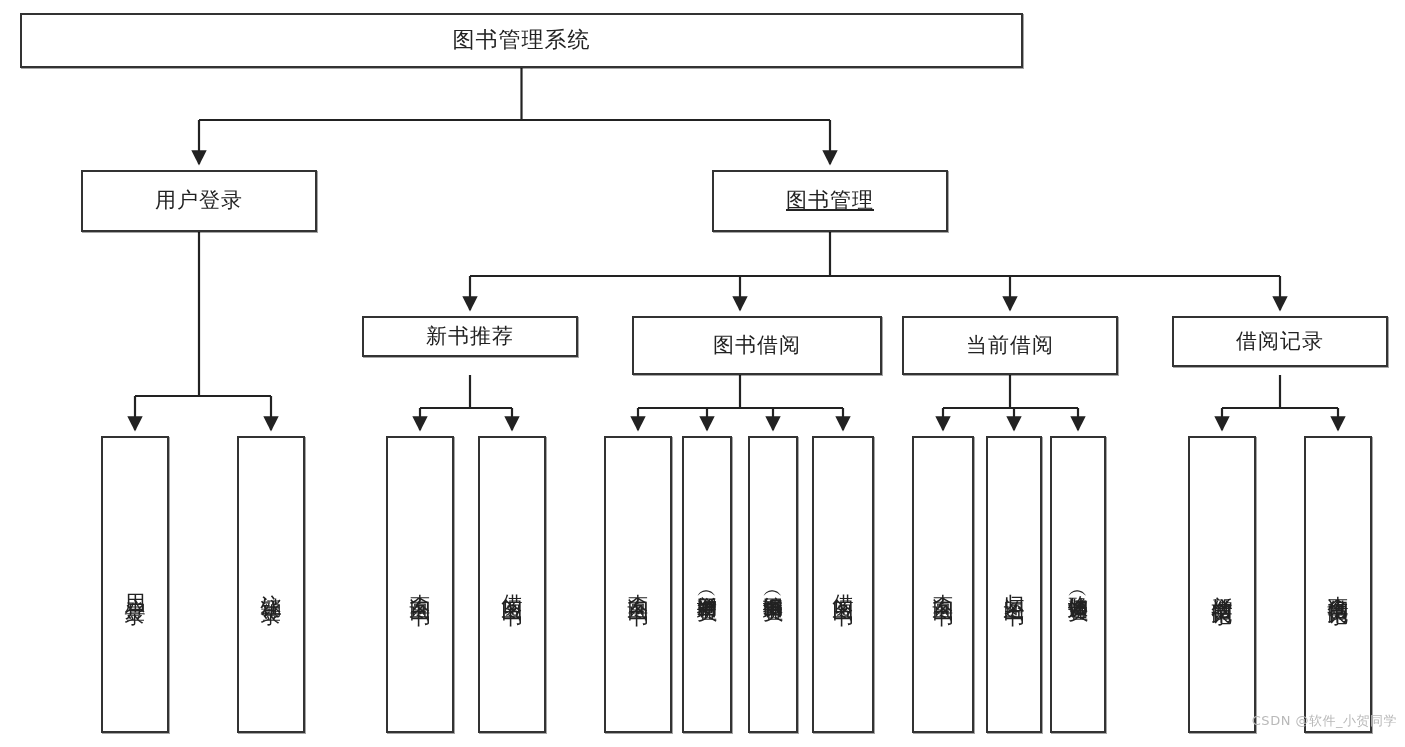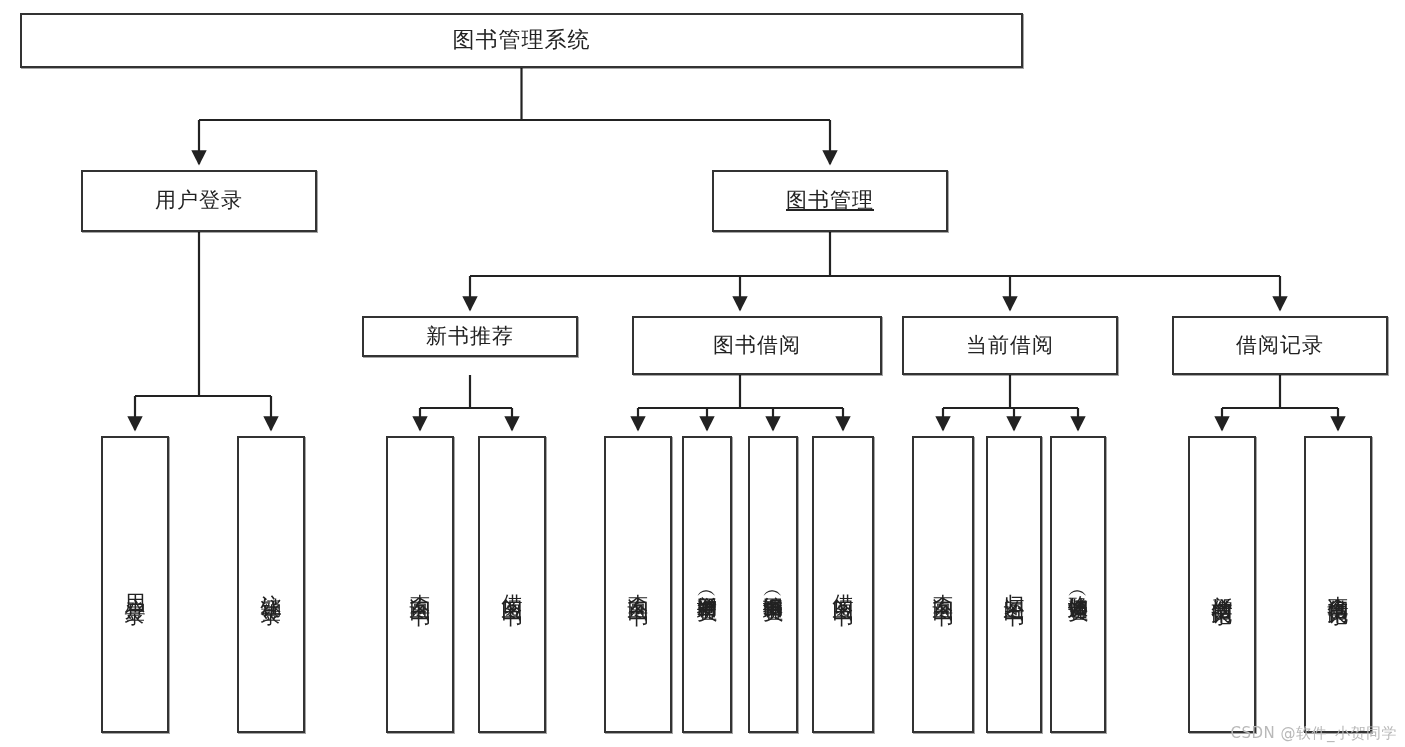--- a/index.html
+++ b/index.html
@@ -56,22 +56,22 @@
   }
   .node.v .vtext {
     writing-mode: vertical-rl;
     text-orientation: upright;
     display: block;
     max-height: 100%;
   }
   .watermark {
     position: absolute;
     right: 8px;
-    bottom: 4px;
-    font-size: 15px;
+    bottom: 17px;
+    font-size: 13px;
     color: #b9b9b9;
     letter-spacing: 0.5px;
     white-space: nowrap;
   }
 </style>
 </head>
 <body>
 
 <div id="canvas">
 
@@ -139,21 +139,21 @@
 
   <div class="node h" style="left:362px; top:316px; width:216px; height:41px;">
     <span>新书推荐</span>
   </div>
   <div class="node h" style="left:632px; top:316px; width:250px; height:59px;">
     <span>图书借阅</span>
   </div>
   <div class="node h" style="left:902px; top:316px; width:216px; height:59px;">
     <span>当前借阅</span>
   </div>
-  <div class="node h" style="left:1172px; top:316px; width:216px; height:59px;">
+  <div class="node h" style="left:1172px; top:316px; width:216px; height:51px;">
     <span>借阅记录</span>
   </div>
 
   <div class="node v" style="left:101px; top:436px; width:68px; height:297px;">
     <span class="vtext">用户登录</span>
   </div>
   <div class="node v" style="left:237px; top:436px; width:68px; height:297px;">
     <span class="vtext">注销登录</span>
   </div>
 

